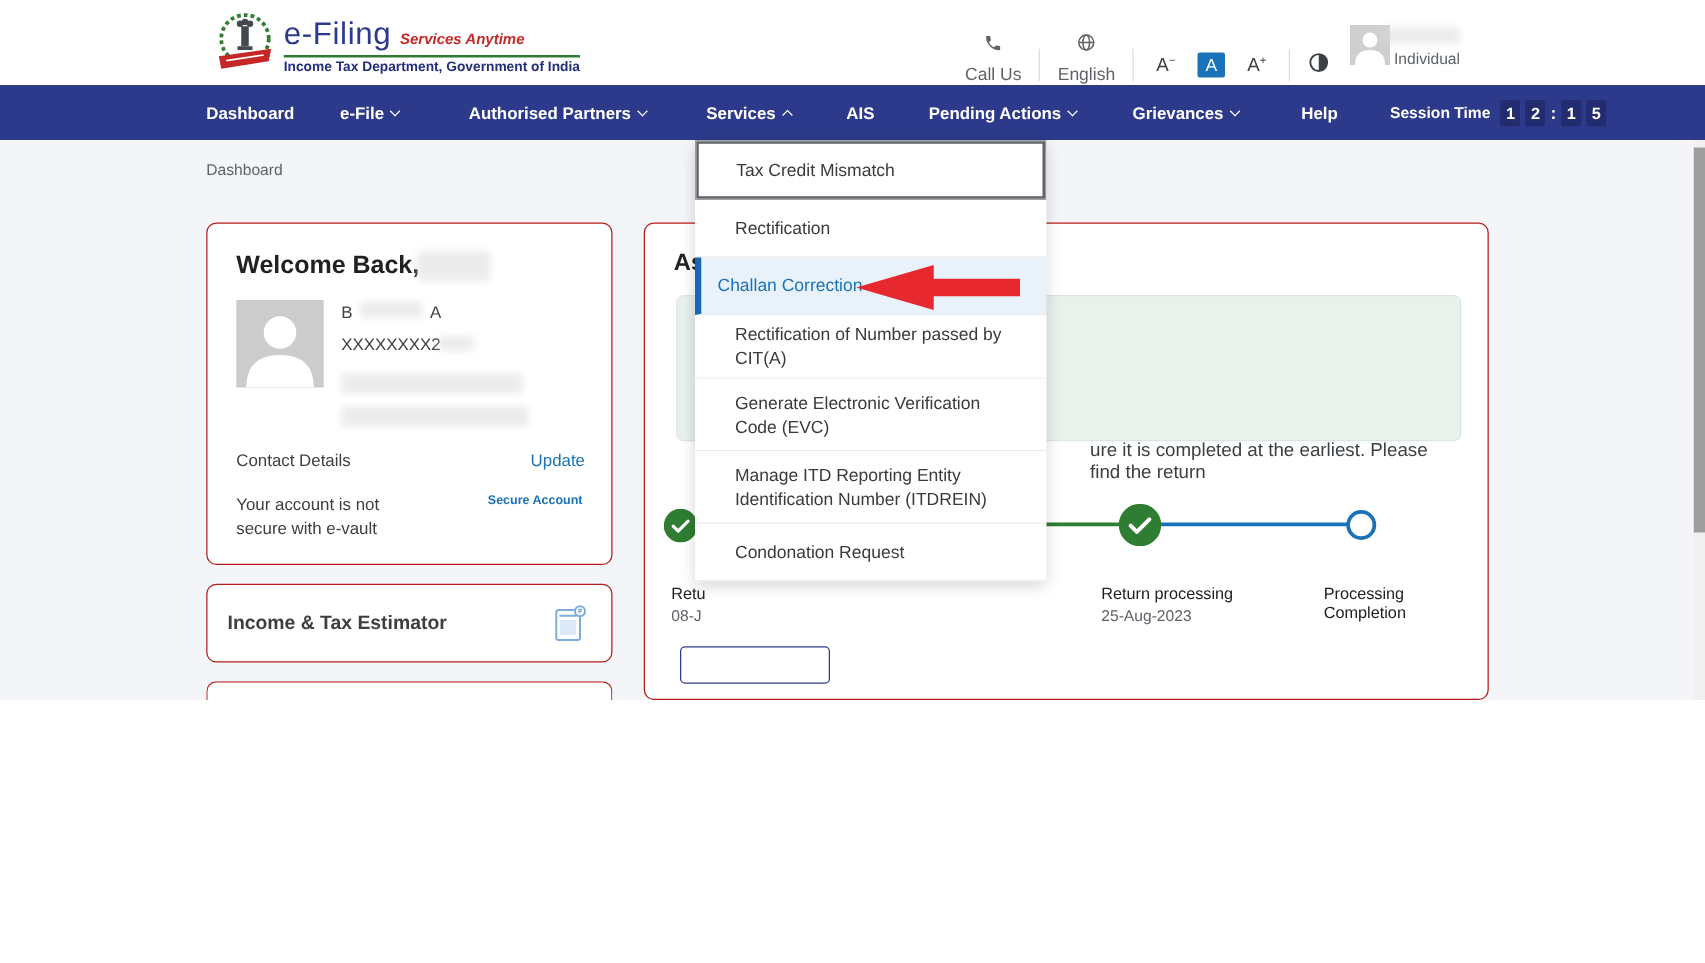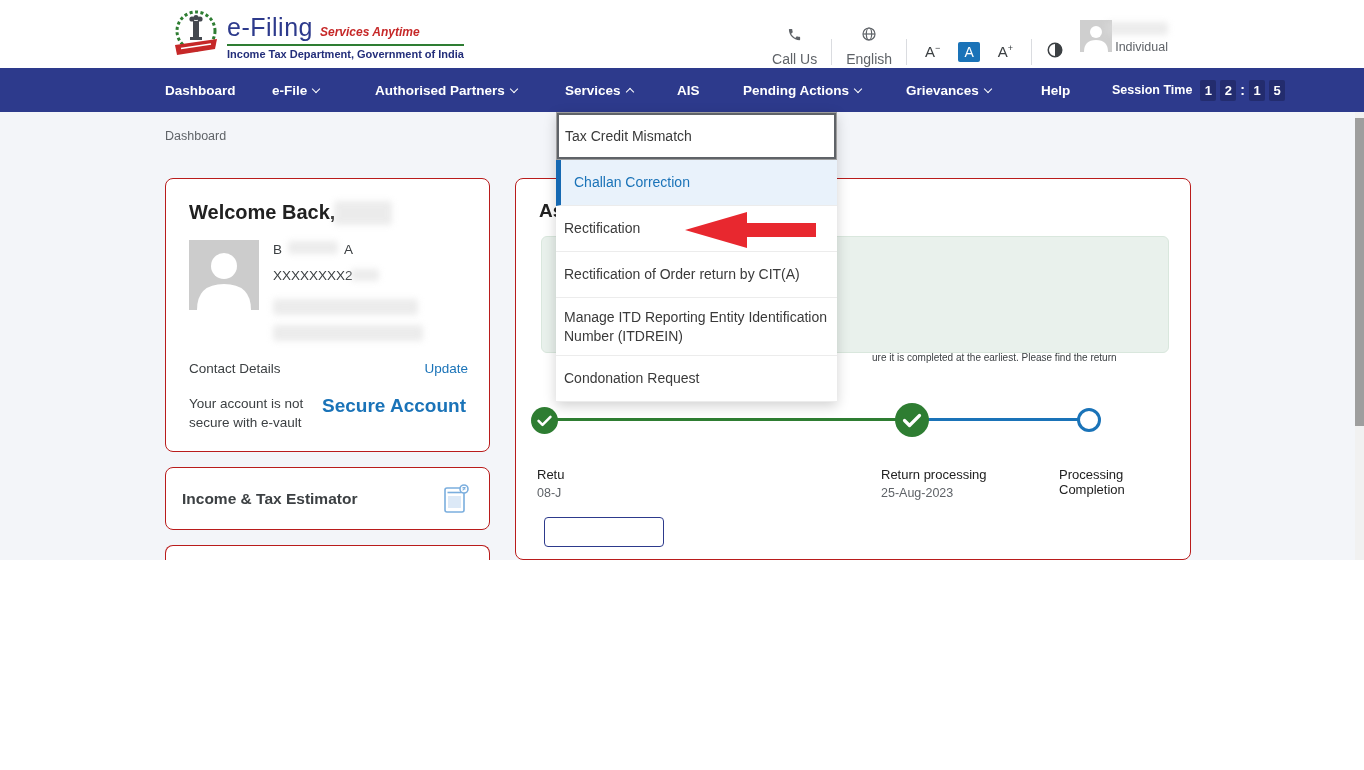--- a/index.html
+++ b/index.html
@@ -49,43 +49,43 @@
 
   .welcome-title { position:absolute; left:23px; top:22px; font-size:20px; font-weight:600; color:#212121; }
   .profile-avatar { position:absolute; left:23px; top:61px; width:70px; height:70px; background:#ccc; overflow:hidden; }
   .profile-name { position:absolute; left:107px; top:63px; font-size:13.5px; color:#3c4043; width:200px; display:flex; justify-content:space-between; padding-right:120px; }
   .profile-pan { position:absolute; left:107px; top:89px; font-size:13.5px; color:#3c4043; }
   .contact-row { position:absolute; left:23px; top:182px; width:279px; display:flex; justify-content:space-between; font-size:13.5px; }
   .contact-label { color:#3c4043; }
   .link { color:#1a73b8; cursor:pointer; }
   .link.bold { font-weight:700; }
   .evault-text { position:absolute; left:23px; top:215px; font-size:13.5px; color:#3c4043; line-height:19px; width:130px; }
-  .secure-link { position:absolute; right:23px; top:216px; font-size:19px; }
+  .secure-link { position:absolute; right:23px; top:216px; font-size:10px; }
 
   .estimator-title { position:absolute; left:16px; top:22px; font-size:15.5px; font-weight:700; color:#3c4043; }
   .estimator-icon { position:absolute; right:20px; top:16px; }
 
   .main-heading { position:absolute; left:23px; top:21px; font-size:19px; font-weight:600; color:#212121; }
   .notice-box { position:absolute; left:25px; top:57px; width:628px; height:117px; background:#e9f1ec; border:1px solid #d9e7dd; border-radius:6px; }
-  .notice-fragment { position:absolute; left:330px; top:115px; font-size:10px; color:#3c4043; }
+  .notice-fragment { position:absolute; left:330px; top:115px; font-size:15px; color:#3c4043; }
 
   .track-line { position:absolute; height:3px; top:239px; }
   .line-green { left:28px; width:368px; background:#2e7d32; }
   .line-blue { left:396px; width:177px; background:#1a73b8; }
   .step-circle { position:absolute; border-radius:50%; }
   .c1 { left:15px; top:228px; width:27px; height:27px; }
   .c2 { left:379px; top:224px; width:34px; height:34px; }
   .c3 { left:561px; top:229px; width:24px; height:24px; background:#fff; border:3px solid #1a73b8; }
   .step-label { position:absolute; font-size:13px; color:#212121; }
   .step-date { position:absolute; font-size:12.5px; color:#5f6368; }
   .partial-btn { position:absolute; left:28px; top:338px; width:120px; height:30px; border:1px solid #2d3a8c; border-radius:4px; background:#fff; cursor:pointer; }
 
   
   .dropdown { position:absolute; left:556px; top:112px; width:281px; background:#fff; box-shadow:0 4px 12px rgba(0,0,0,.18); z-index:50; }
-  .menu-item { display:flex; align-items:center; min-height:46px; padding:6px 8px; font-size:14px; color:#3a3a3a; border-bottom:1px solid #ececec; background:#fff; cursor:pointer; line-height:19px; }
+  .menu-item { display:flex; align-items:center; min-height:46px; padding:6px 32px; font-size:14px; color:#3a3a3a; border-bottom:1px solid #ececec; background:#fff; cursor:pointer; line-height:19px; }
   .menu-item.two-line { min-height:58px; }
   .menu-item.focused { border:1px solid #9e9e9e; box-shadow:inset 0 0 0 2px #5f6368; min-height:48px; }
   .menu-item.highlighted { background:#e9f2fb; border-left:5px solid #1669b2; padding-left:13px; color:#1a73b8; font-weight:500; }
   .menu-item:last-child { border-bottom:1px solid #ececec; }
 
   .red-arrow { position:absolute; left:683px; top:211px; z-index:60; }
 
   
   .blur { position:absolute; background:#dcdcdc; opacity:.55; filter:blur(3px); border-radius:2px; }
 
@@ -281,23 +281,24 @@
     <div class="step-date" style="left:21px; top:307px;">08-J</div>
     <div class="step-label" style="left:365px; top:288px;">Return processing</div>
     <div class="step-date" style="left:365px; top:307px;">25-Aug-2023</div>
     <div class="step-label" style="left:543px; top:288px;">Processing Completion</div>
 
     <div class="partial-btn"></div>
   </div>
 
   <div class="dropdown">
     <div class="menu-item focused">Tax Credit Mismatch</div>
+    <div class="menu-item">Rectification</div>
     <div class="menu-item highlighted">Challan Correction</div>
-    <div class="menu-item">Rectification</div>
-    <div class="menu-item">Rectification of Order return by CIT(A)</div>
+    <div class="menu-item">Rectification of Number passed by CIT(A)</div>
+    <div class="menu-item two-line">Generate Electronic Verification Code (EVC)</div>
     <div class="menu-item two-line">Manage ITD Reporting Entity Identification Number (ITDREIN)</div>
     <div class="menu-item">Condonation Request</div>
   </div>
 
   <div class="red-arrow">
     <svg width="135" height="38" viewBox="0 0 135 38">
       <path d="M2 19 L64 1 L64 12 L133 12 L133 26 L64 26 L64 37 Z" fill="#e8282f"></path>
     </svg>
   </div>
 

